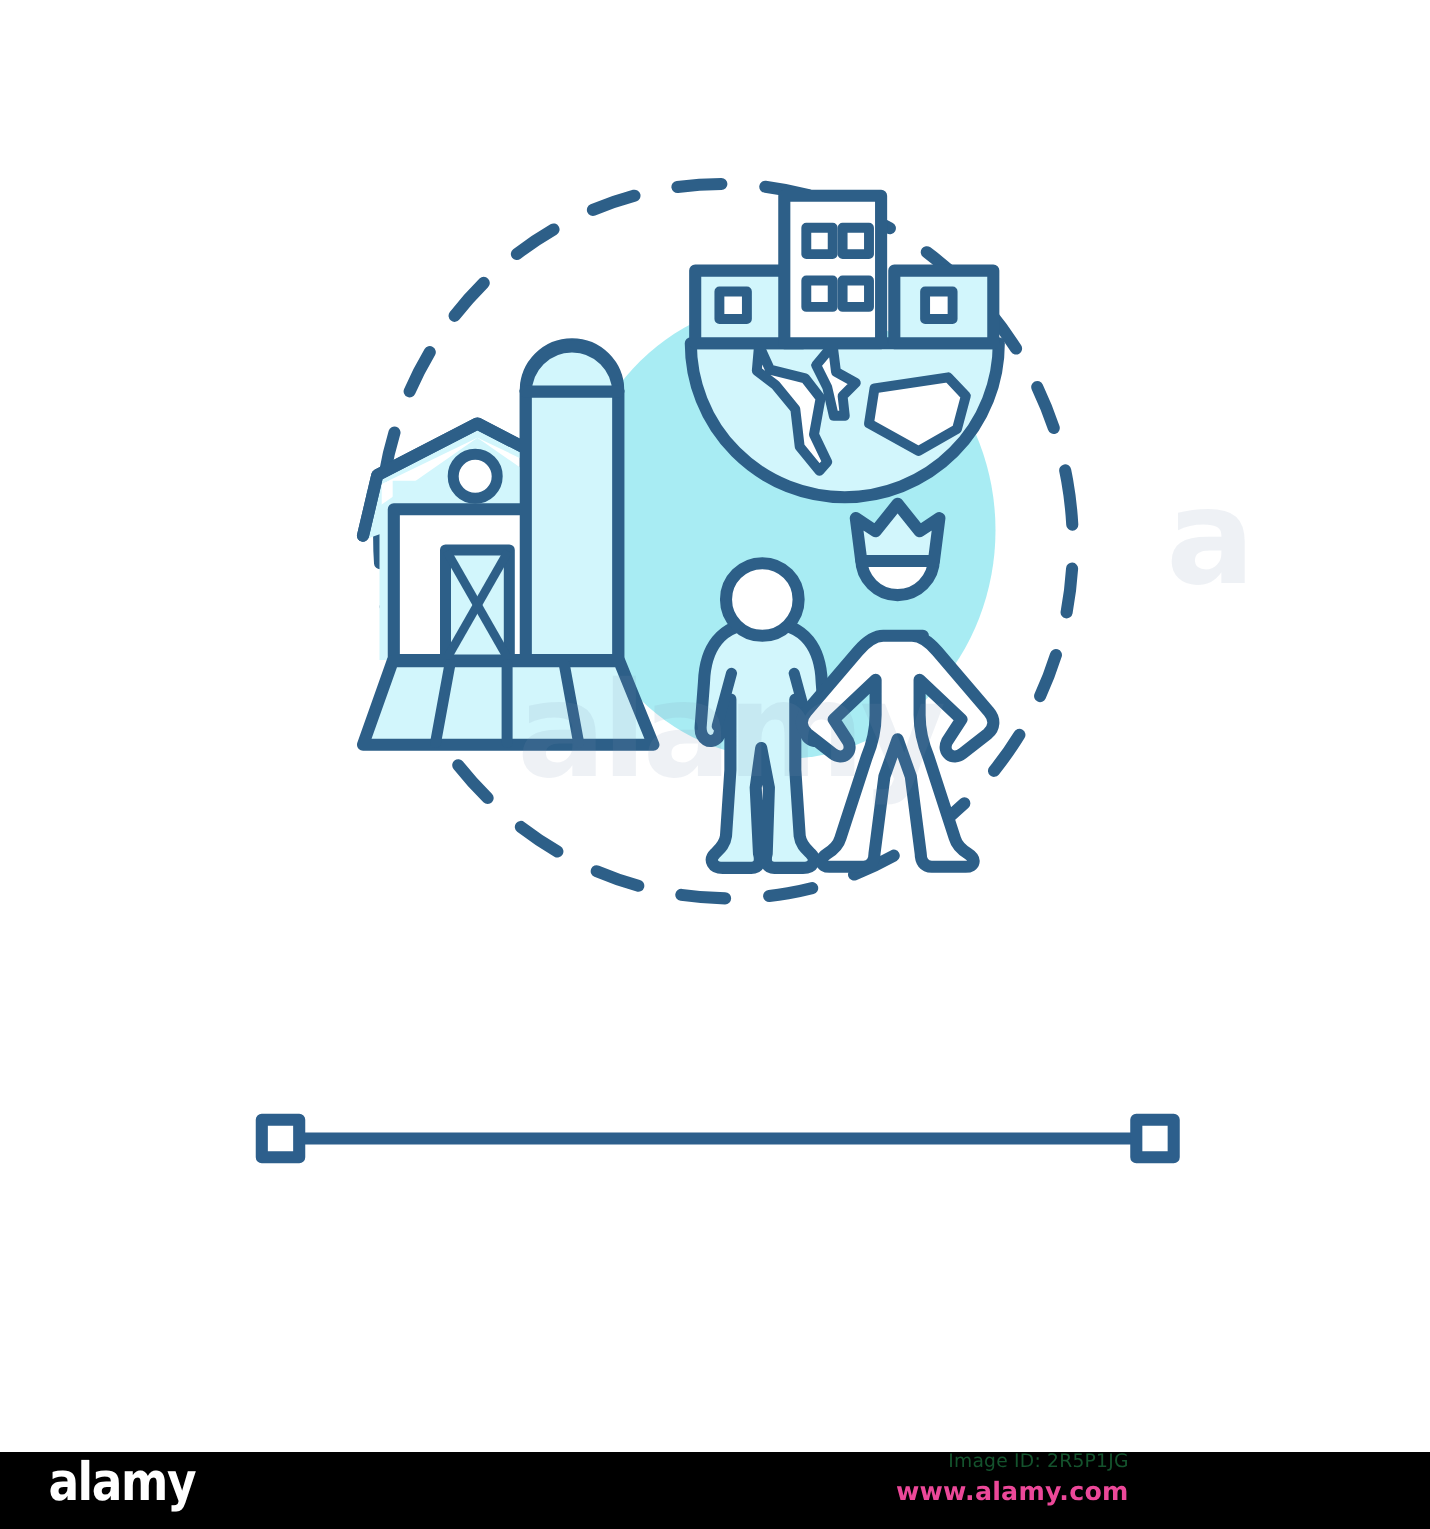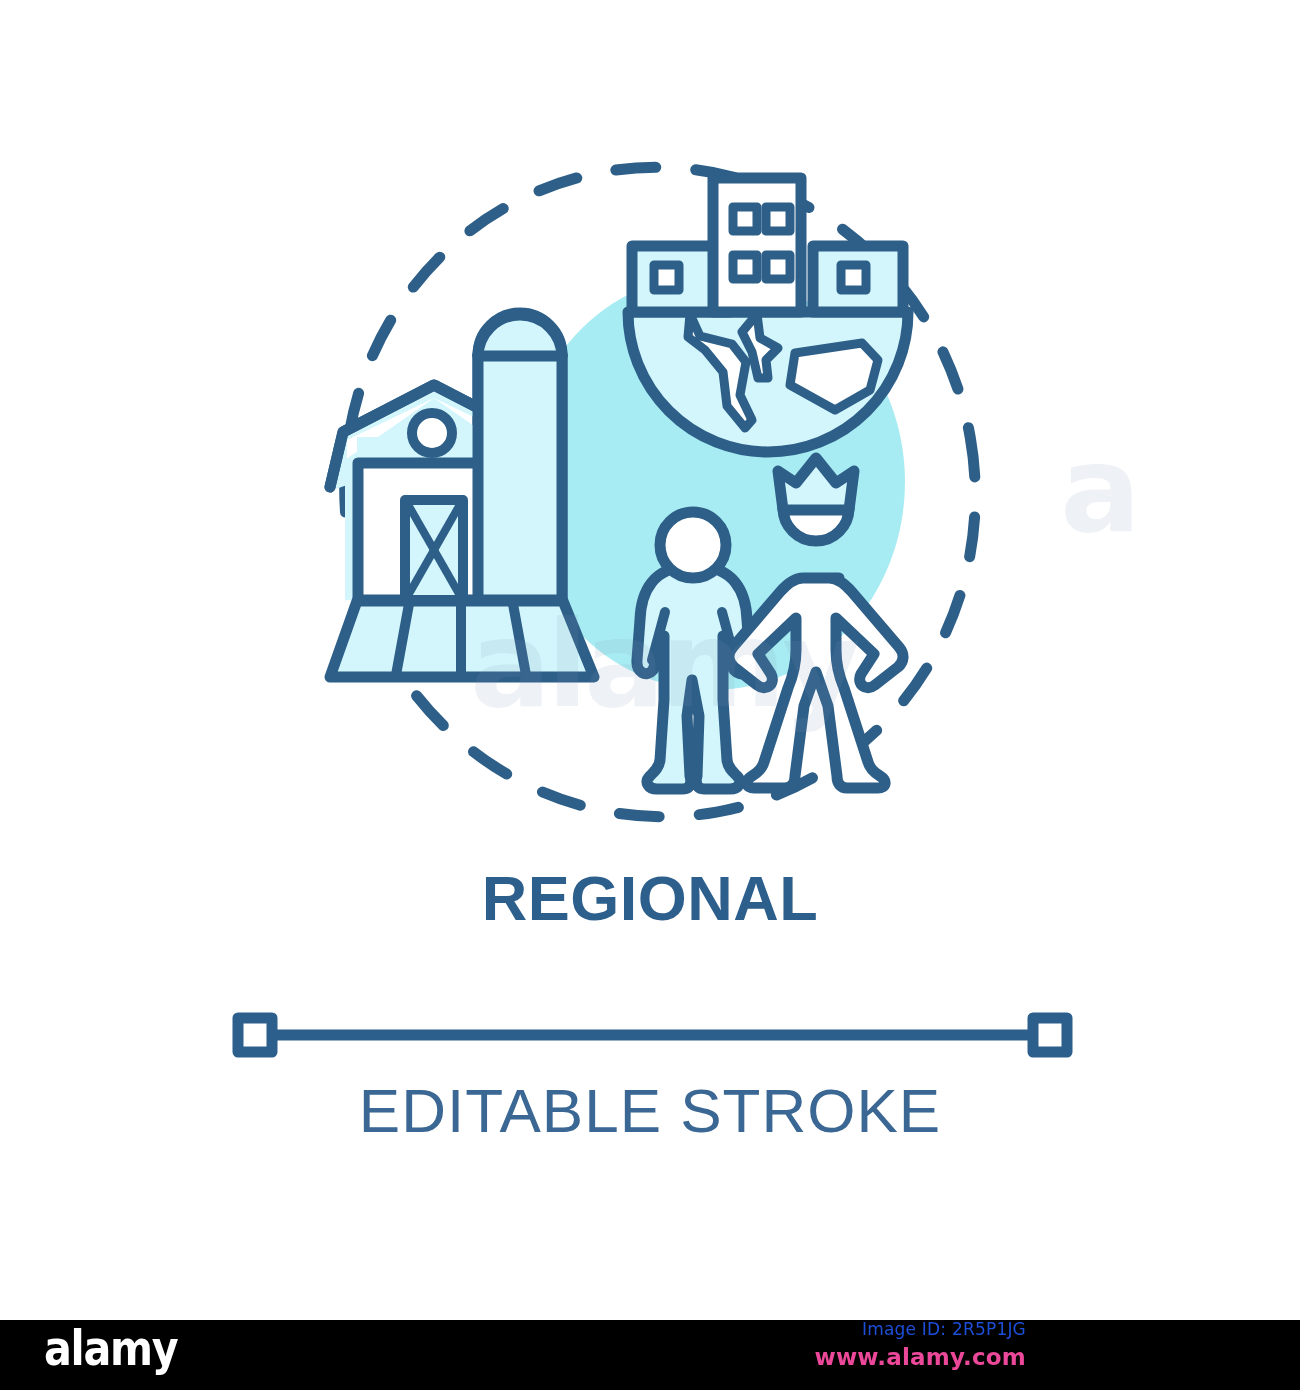--- a/index.html
+++ b/index.html
@@ -84,21 +84,21 @@
     letter-spacing: -1.5px;
     transform: scaleX(0.86);
     transform-origin: left top;
   }
   .wm-id {
     position: absolute;
     right: 30px;
     top: 1319px;
     font-family: "DejaVu Sans", sans-serif;
     font-size: 17px;
-    color: #1d4ed8;
+    color: #14532d;
     text-align: right;
     letter-spacing: 0.2px;
   }
   .wm-url {
     position: absolute;
     right: 30px;
     top: 1344px;
     font-family: "DejaVu Sans", sans-serif;
     font-weight: bold;
     font-size: 23px;
@@ -257,31 +257,27 @@
 
       <path d="M783 510 L778 471 L796 483 L816 458 L836 483 L854 471 L849 510 Z" fill="#d2f6fc" stroke="#2d5f88" stroke-width="11" stroke-linejoin="round"></path>
     </g>
 
   </svg>
 
   <div class="art-watermark" style="left:470px; top:595px; font-size:120px; letter-spacing:-4px;">alamy</div>
   <div class="art-watermark" style="left:1060px; top:420px; font-size:120px; letter-spacing:-4px;">a</div>
 
   <div class="title-block">
-    <div class="title-line">REGIONAL</div>
   </div>
 
   <svg style="position:absolute; left:0; top:1000px; width:1300px; height:70px;" viewBox="0 0 1300 70">
     <rect x="238" y="18" width="34" height="34" fill="#ffffff" stroke="#2d5f8c" stroke-width="11" stroke-linejoin="round"></rect>
     <line x1="272" y1="35" x2="1033" y2="35" stroke="#2d5f8c" stroke-width="11"></line>
     <rect x="1033" y="18" width="34" height="34" fill="#ffffff" stroke="#2d5f8c" stroke-width="11" stroke-linejoin="round"></rect>
   </svg>
 
-  <div class="sub-block">
-    <div class="subtitle">EDITABLE STROKE</div>
-  </div>
 
   <div class="watermark-bar"></div>
   <div class="wm-logo">alamy</div>
   <div class="wm-id">Image ID: 2R5P1JG</div>
   <div class="wm-url">www.alamy.com</div>
 
 </div>
 
 </body></html>

